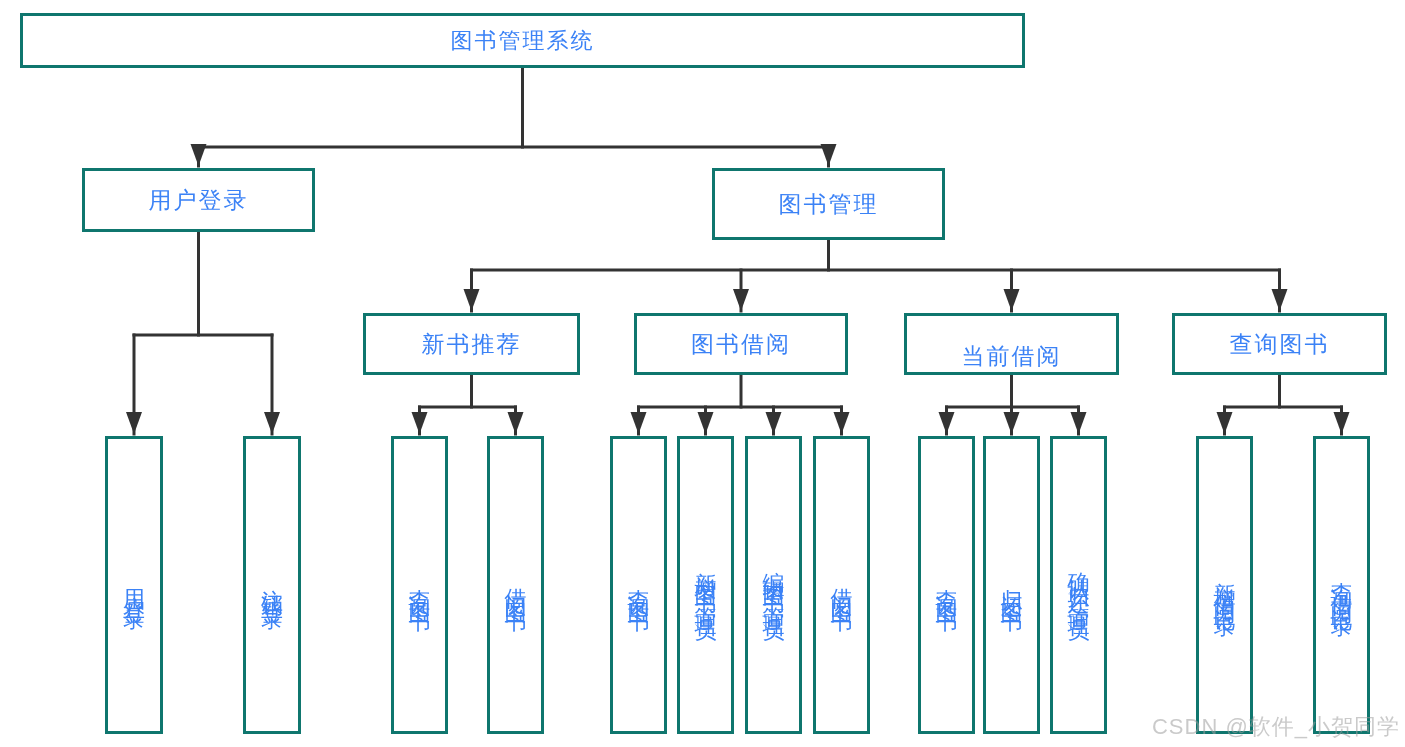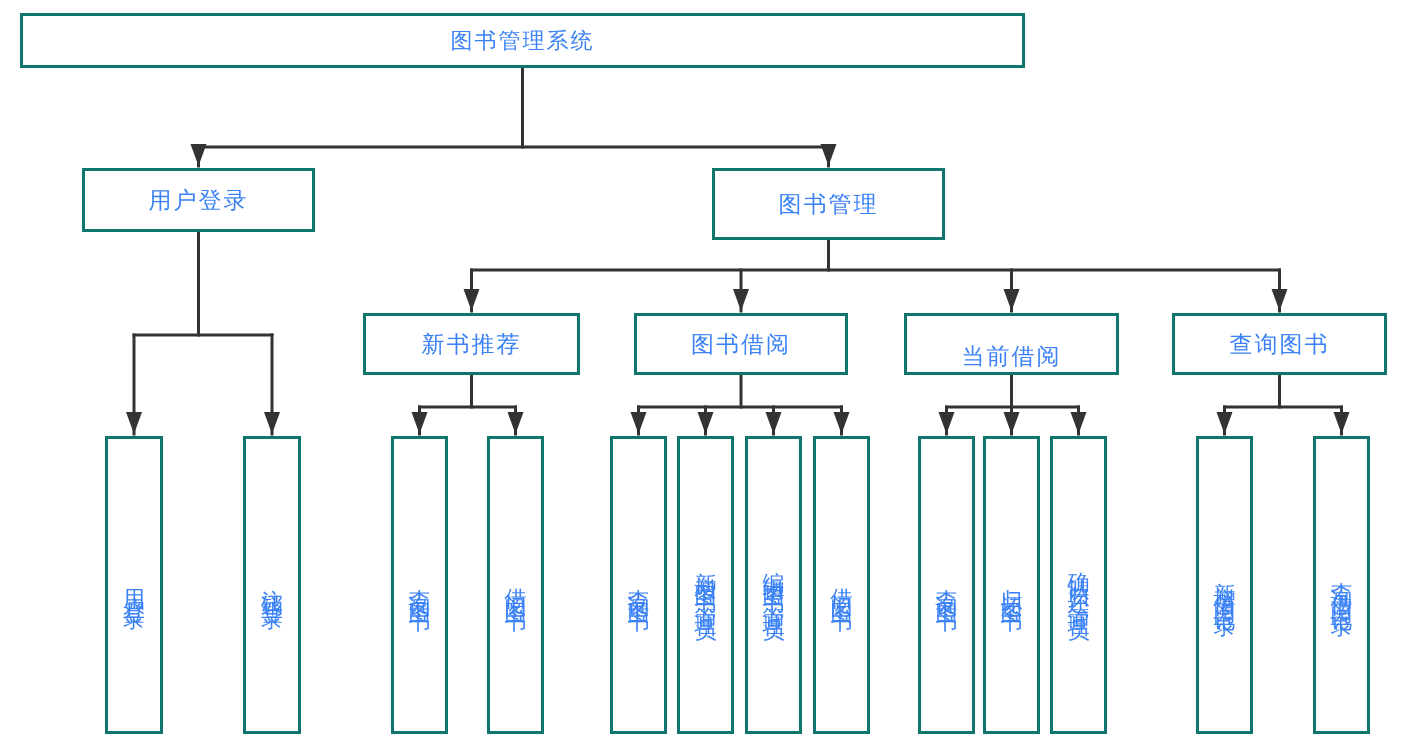--- a/index.html
+++ b/index.html
@@ -166,14 +166,15 @@
     <span>确认归还（管理员）</span>
   </div>
 
   <div class="node v-node" style="left:1196px; top:436px; width:57px; height:298px;">
     <span>新增借阅记录</span>
   </div>
   <div class="node v-node" style="left:1313px; top:436px; width:57px; height:298px;">
     <span>查询借阅记录</span>
   </div>
 
+  <div class="watermark">CSDN @软件_小贺同学</div>
 
 </div>
 
 </body></html>

